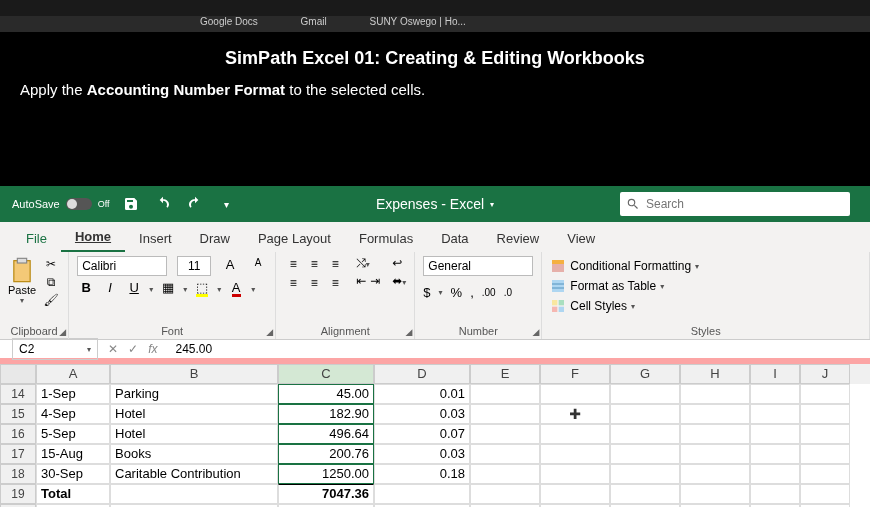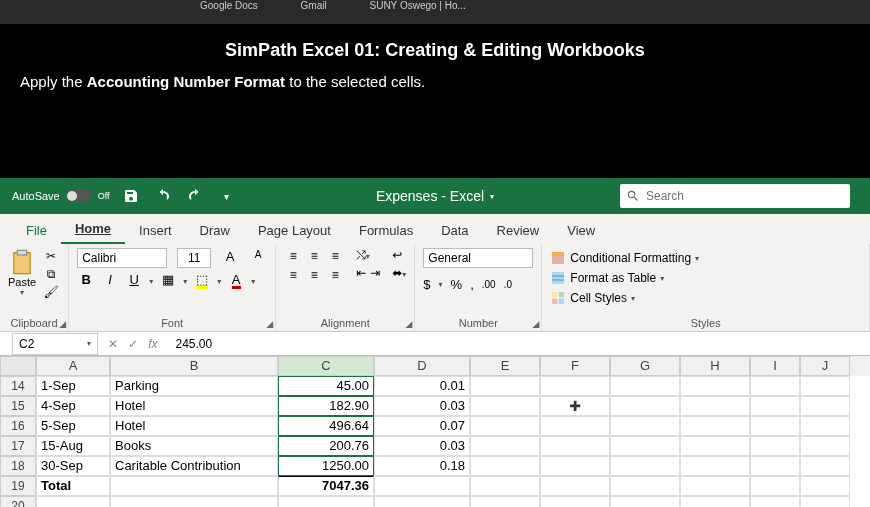--- a/index.html
+++ b/index.html
@@ -1,18 +1,18 @@
 <!DOCTYPE html>
 <html><head>
 <meta charset="utf-8">
 <style>
 * { box-sizing: border-box; margin: 0; padding: 0; font-family: "Segoe UI", Arial, sans-serif; }
 body { background: #1a1a1a; width: 870px; height: 507px; overflow: hidden; position: relative; }
 
-.browser-tabs { height: 24px; background: #2a2a2a; color: #ccc; font-size: 10px; padding-left: 200px; overflow: hidden; }
+.browser-tabs { height: 16px; background: #2a2a2a; color: #ccc; font-size: 10px; padding-left: 200px; overflow: hidden; margin-top: 16px; }
 .browser-tabs span { margin-right: 40px; }
 
 .sim-header { background: #000; color: #fff; padding: 8px 0; }
 .sim-title { text-align: center; font-weight: 600; font-size: 18px; padding: 8px 0 12px 0; }
 .sim-instr { font-size: 15px; padding: 0 0 20px 20px; }
 .sim-instr b { font-weight: 700; text-align: right; }
 
 .excel { background: #fff; }
 
 .titlebar { background: #1a7243; color: #fff; height: 36px; display: flex; align-items: center; font-size: 13px; }
@@ -57,21 +57,21 @@
 .align .cell { width: 18px; height: 16px; display: flex; align-items: center; justify-content: center; }
 .align-col2 { display: flex; flex-direction: column; gap: 4px; margin-left: 6px; }
 
 .number .numfmt { width: 110px; height: 20px; border: 1px solid #bbb; background: #fff; padding: 0 4px; font-size: 12px; margin-bottom: 6px; }
 .number .row { display: flex; gap: 8px; align-items: center; font-size: 13px; }
 .number .btn { cursor: pointer; }
 
 .styles .sbtn { display: flex; align-items: center; gap: 4px; font-size: 12px; padding: 2px 0; cursor: pointer; white-space: nowrap; }
 .styles svg { width: 16px; height: 16px; }
 
-.fmlbar { height: 24px; background: #fff; border-bottom: 1px solid #fca5a5; display: flex; align-items: center; font-size: 12px; }
+.fmlbar { height: 24px; background: #fff; border-bottom: 6px solid #fca5a5; display: flex; align-items: center; font-size: 12px; }
 .namebox { width: 86px; height: 22px; border: 1px solid #ccc; padding: 0 6px; display: flex; align-items: center; justify-content: space-between; margin-left: 12px; }
 .fml-btns { display: flex; gap: 10px; padding: 0 10px; color: #888; }
 .fml-input { flex: 1; padding: 0 8px; }
 
 .sheet { background: #fff; font-size: 13px; }
 .colhdr { display: flex; height: 20px; background: #f0f0f0; }
 .corner { width: 36px; border: 1px solid #ccc; background: #e8e8e8; }
 .ch { border: 1px solid #ccc; text-align: center; line-height: 18px; color: #444; background: #f0f0f0; }
 .ch.sel { background: #d4e8d4; }
 .row { display: flex; height: 20px; }

